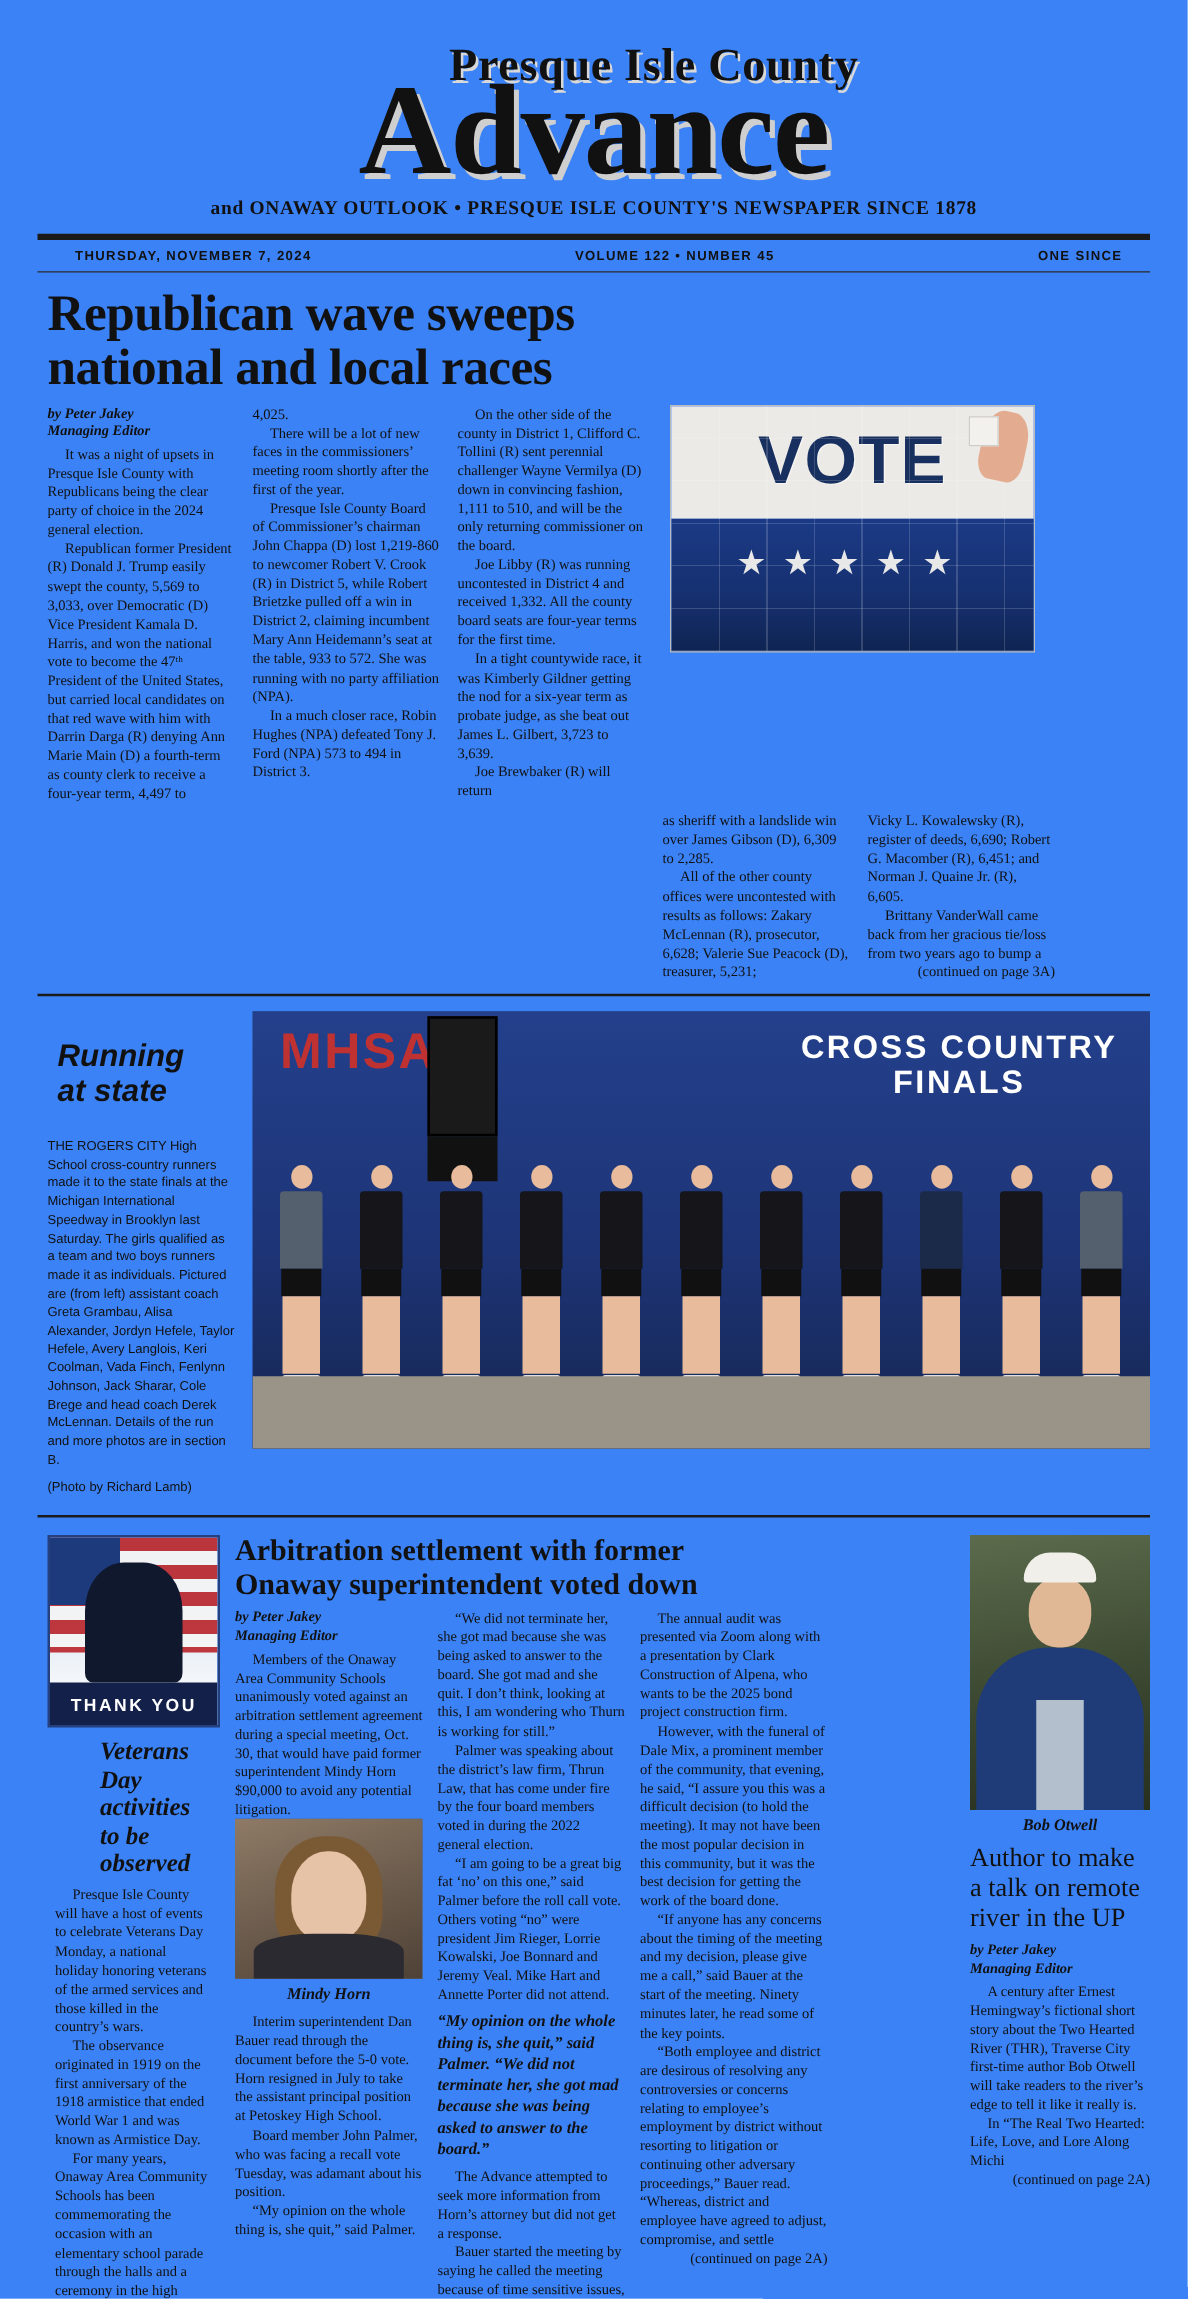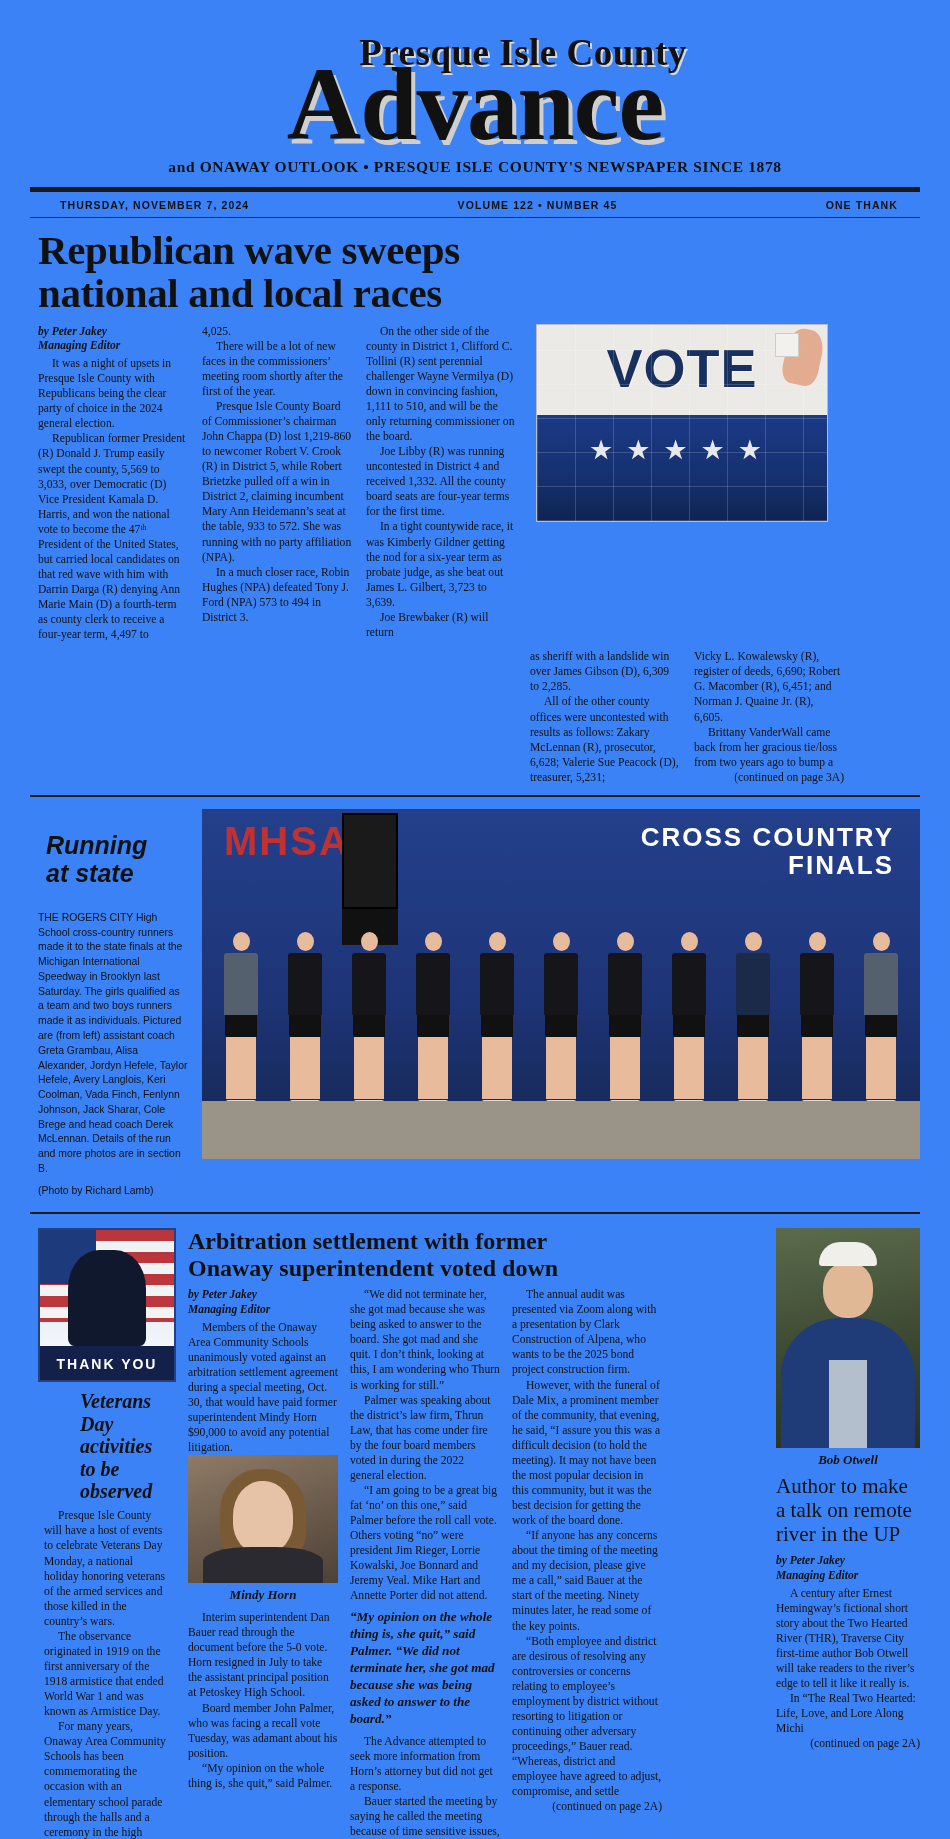--- a/index.html
+++ b/index.html
@@ -103,21 +103,21 @@
   .rr { display:flex; gap:14px; margin-top:12px; padding-left:8px; }
   .rr-left { width:150px; }
   .rr-hed { font-family:"Liberation Sans", sans-serif; font-style:italic; font-weight:700;
             font-size:25px; line-height:1.12; margin:22px 0 24px 8px; }
   .rr-cap { font-family:"Liberation Sans", sans-serif; font-size:10.4px; line-height:1.42; }
   .rr-photo { flex:1; height:350px; position:relative; overflow:hidden; background:#2e4a86; }
   .bg-banner { position:absolute; inset:0; background:linear-gradient(180deg,#24408c 0%,#1d3476 55%,#16264f 100%); }
   .mhsaa { position:absolute; left:22px; top:10px; font-family:"Liberation Sans", sans-serif;
            font-weight:700; font-size:40px; color:#c9322d; letter-spacing:2px; opacity:.95;}
   .ccf { position:absolute; right:26px; top:14px; font-family:"Liberation Sans", sans-serif;
-         font-weight:700; font-size:26px; color:#fff; letter-spacing:2px; line-height:1.1; text-align:right;}
+         font-weight:700; font-size:26px; color:#fff; letter-spacing:2px; line-height:1.1; text-align:center;}
   .speaker { position:absolute; left:140px; top:4px; width:56px; height:96px; background:#1a1a1a; border:2px solid #000;}
   .speaker2 { position:absolute; left:140px; top:100px; width:56px; height:36px; background:#111; }
   .ground { position:absolute; left:0; right:0; bottom:0; height:58px; background:#9a9488; }
   .team { position:absolute; left:20px; right:20px; bottom:52px; height:232px; display:flex; align-items:flex-end; justify-content:space-between; }
   .runner { width:38px; position:relative; }
   .head { width:17px; height:19px; border-radius:50%; background:#e7bb9b; margin:0 auto 2px; }
   .torso { width:34px; height:62px; background:#111; margin:0 auto; border-radius:3px 3px 0 0;}
   .torso.blk { background:#15151a; }
   .torso.gry { background:#55606e; }
   .torso.nvy { background:#1c2a4a; }
@@ -187,21 +187,21 @@
   <div class="masthead">
     <div class="mh-top">Presque Isle County</div>
     <div class="mh-main">Advance</div>
     <div class="mh-sub">and ONAWAY OUTLOOK  •  PRESQUE ISLE COUNTY'S NEWSPAPER SINCE 1878</div>
     <div class="mh-rule"></div>
   </div>
 
   <div class="dateline">
     <span>THURSDAY, NOVEMBER 7, 2024</span>
     <span>VOLUME 122 • NUMBER 45</span>
-    <span>ONE THANK</span>
+    <span>ONE SINCE</span>
   </div>
   <div class="rule-thin"></div>
 
   <h1 class="lead-hed">Republican wave sweeps national and local races</h1>
 
   <div class="lead-wrap">
     <div class="col">
       <div class="byline">by Peter Jakey</div>
       <div class="byline" style="margin-top:-3px">Managing Editor</div>
       <p class="body">It was a night of upsets in Presque Isle County with Republicans being the clear party of choice in the 2024 general election.</p>

